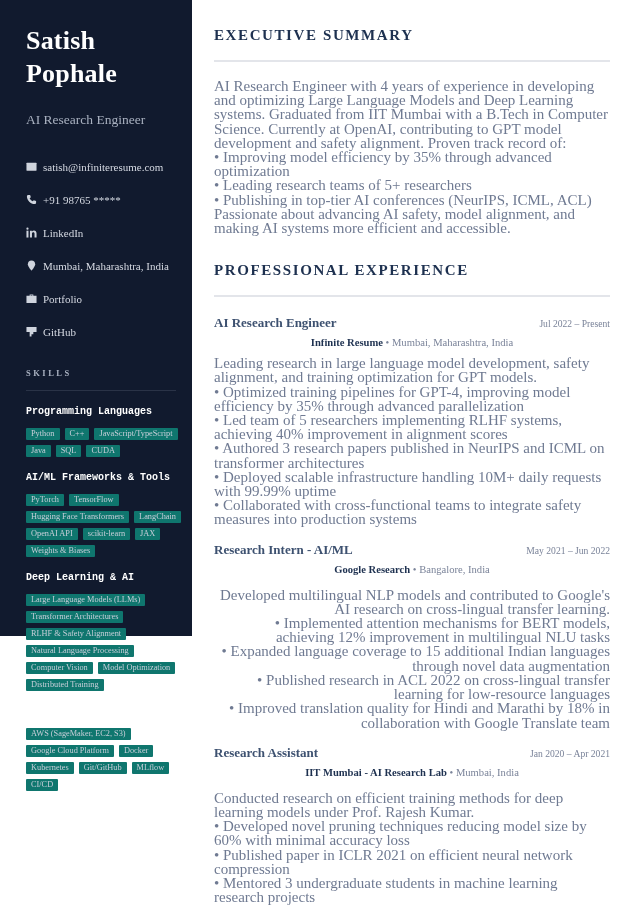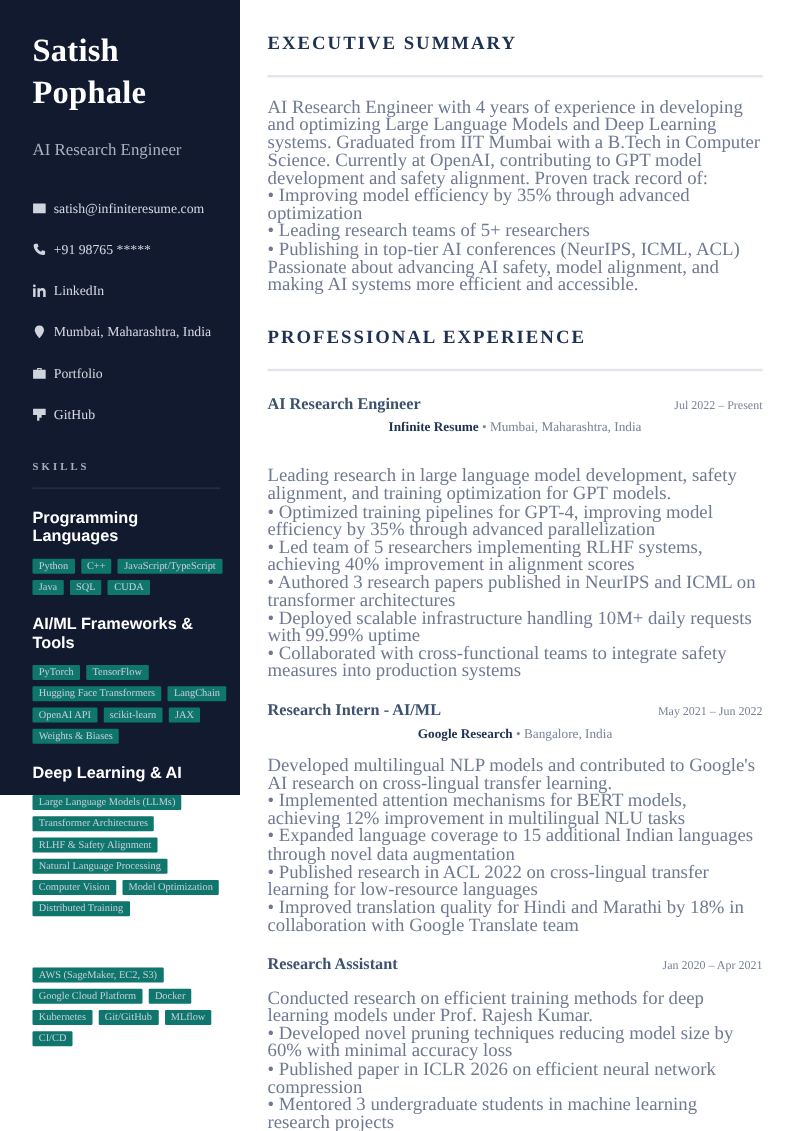--- a/index.html
+++ b/index.html
@@ -27,22 +27,22 @@
   .contact .ic svg { width: 11px; height: 11px; fill: #cfd4dd; }
 
   .skills-label {
     margin-top: 20px; font-family: "Liberation Serif", serif; font-weight: bold;
     font-size: 8.5px; letter-spacing: 2.5px; color: #a9b1c0;
   }
   .sidebar-rule { margin-top: 12px; height: 1px; background: #2a3347; width: 150px; }
   .skill-group { margin-top: 15px; }
   .skill-group:first-of-type { margin-top: 14px; }
   .skill-heading {
-    font-family: Liberation Sans, sans-serif; font-weight: bold;
-    font-size: 13px; color: #ffffff; margin-bottom: 11px;
+    font-family: Liberation Mono, monospace; font-weight: bold;
+    font-size: 10px; color: #ffffff; margin-bottom: 11px;
   }
   .tags { display: flex; flex-wrap: wrap; gap: 5px 5px; width: 155px; }
   .tag {
     background: #0f766e; color: #c9cfda; font-family: "Liberation Serif", serif;
     font-size: 8.3px; line-height: 12px; padding: 0 5px; border-radius: 1px;
   }
 
   .main { position: absolute; left: 214px; top: 0; width: 396px; }
   .section-title {
     font-family: "Liberation Serif", serif; font-weight: bold; color: #1e3150;
@@ -193,50 +193,51 @@
   <section>
     <h2 class="section-title" style="margin-top:27px;">PROFESSIONAL EXPERIENCE</h2>
     <div class="section-rule" style="margin-top:16px;"></div>
     <div id="jobs">
         <div class="job" style="margin-top: 18px;">
           <div class="job-head">
             <div class="job-title">AI Research Engineer</div>
             <div class="job-dates">Jul 2022 – Present</div>
           </div>
           <div class="job-org"><span class="co">Infinite Resume</span><span> • Mumbai, Maharashtra, India</span></div>
-          <div class="para" style="margin-top: 26px; font-family: Liberation Serif, serif;">
+          <div class="para" style="margin-top: 8px; font-family: Liberation Serif, serif;">
             <div>Leading research in large language model development, safety alignment, and training optimization for GPT models.</div>
             <div>• Optimized training pipelines for GPT-4, improving model efficiency by 35% through advanced parallelization</div>
             <div>• Led team of 5 researchers implementing RLHF systems, achieving 40% improvement in alignment scores</div>
             <div>• Authored 3 research papers published in NeurIPS and ICML on transformer architectures</div>
             <div>• Deployed scalable infrastructure handling 10M+ daily requests with 99.99% uptime</div>
             <div>• Collaborated with cross-functional teams to integrate safety measures into production systems</div>
           </div>
         </div>
         <div class="job" style="margin-top: 15px;">
           <div class="job-head">
             <div class="job-title">Research Intern - AI/ML</div>
             <div class="job-dates">May 2021 – Jun 2022</div>
           </div>
           <div class="job-org"><span class="co">Google Research</span><span> • Bangalore, India</span></div>
-          <div class="para" style="margin-top: 13px;">
+          <div class="para" style="margin-top: 13px; text-align: right;">
             <div>Developed multilingual NLP models and contributed to Google's AI research on cross-lingual transfer learning.</div>
             <div>• Implemented attention mechanisms for BERT models, achieving 12% improvement in multilingual NLU tasks</div>
             <div>• Expanded language coverage to 15 additional Indian languages through novel data augmentation</div>
             <div>• Published research in ACL 2022 on cross-lingual transfer learning for low-resource languages</div>
             <div>• Improved translation quality for Hindi and Marathi by 18% in collaboration with Google Translate team</div>
           </div>
         </div>
         <div class="job" style="margin-top: 15px;">
           <div class="job-head">
             <div class="job-title">Research Assistant</div>
             <div class="job-dates">Jan 2020 – Apr 2021</div>
           </div>
+          <div class="job-org"><span class="co">IIT Mumbai - AI Research Lab</span><span> • Mumbai, India</span></div>
           <div class="para" style="margin-top: 13px;">
             <div>Conducted research on efficient training methods for deep learning models under Prof. Rajesh Kumar.</div>
             <div>• Developed novel pruning techniques reducing model size by 60% with minimal accuracy loss</div>
-            <div>• Published paper in ICLR 2026 on efficient neural network compression</div>
+            <div>• Published paper in ICLR 2021 on efficient neural network compression</div>
             <div>• Mentored 3 undergraduate students in machine learning research projects</div>
           </div>
         </div>
       </div>
   </section>
 </main>
 
 </body></html>

